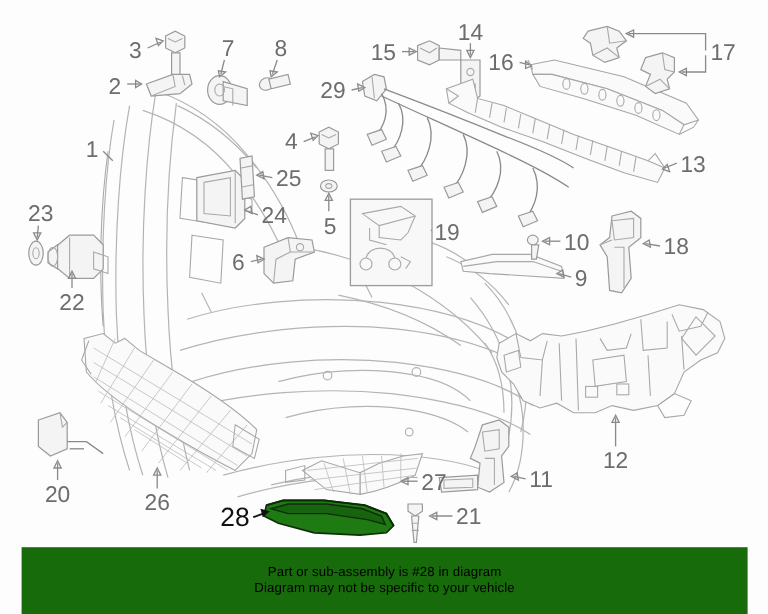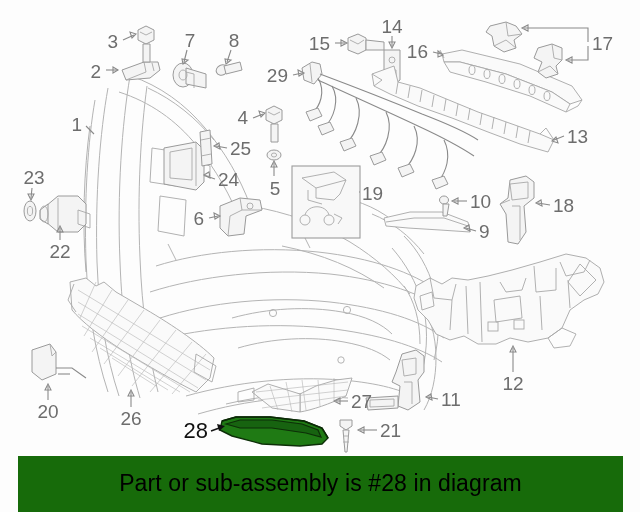--- a/index.html
+++ b/index.html
@@ -94,21 +94,21 @@
     box-sizing: border-box;
     display: flex;
     flex-direction: column;
     align-items: center;
     justify-content: center;
     line-height: 1.18;
   }
   #banner .bline {
     color: #000000;
     font-family: "Liberation Sans", sans-serif;
-    font-size: 23px;
+    font-size: 11px;
     letter-spacing: 0.1px;
     white-space: nowrap;
   }
 </style>
 </head>
 <body>
 
 <div id="root">
 
   <svg id="diagram-svg" viewBox="0 0 640 512">
@@ -557,15 +557,16 @@
       <text class="callout-num" x="230" y="155" text-anchor="start">25</text>
       <text class="callout-num" x="131" y="425" text-anchor="middle">26</text>
       <text class="callout-num" x="351" y="408" text-anchor="start">27</text>
       <text class="callout-num-hl" x="208" y="438" text-anchor="end" style="font-size:22px;">28</text>
       <text class="callout-num" x="288" y="82" text-anchor="end">29</text>
     </g>
   </svg>
 
   <div id="banner">
     <div class="bline">Part or sub-assembly is #28 in diagram</div>
+    <div class="bline">Diagram may not be specific to your vehicle</div>
   </div>
 
 </div>
 
 </body></html>

